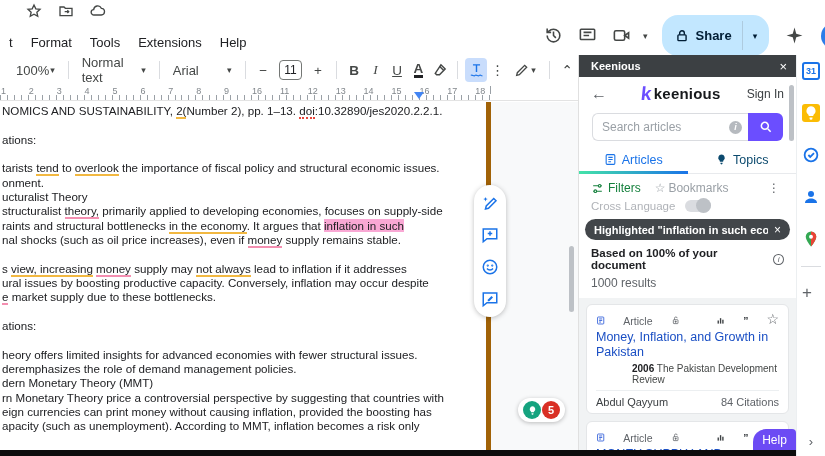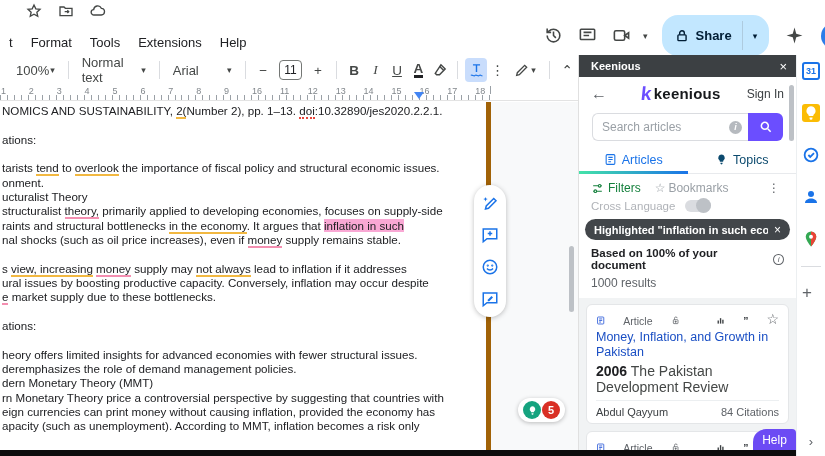--- a/index.html
+++ b/index.html
@@ -129,21 +129,21 @@
     font-size:8px; font-weight:400; display:flex; align-items:center; justify-content:center; font-style:italic; }
   .kn-count { padding:5px 12px 8px 12px; font-size:12px; color:#5f6368; }
   .kn-results { background:#f1f3f4; padding:6px 7px 0 7px; height:100%; }
   .kn-card { background:#fff; border:1px solid #e4e6e8; border-radius:6px; padding:6px 9px 5px 9px; margin-bottom:7px; }
   .card-head { display:flex; align-items:flex-end; gap:18px; color:#5f6368; font-size:10.5px; }
   .card-head svg { width:13px; height:13px; }
   .doc-ic { color:#1c4fd6; }
   .card-head .spacer { flex:1; }
   .card-head .metric { color:#3c4043; }
   .card-title { color:#1a4fc4; font-size:12.5px; line-height:15px; margin-top:3px; }
-  .card-meta { font-size:14px; color:#444746; margin-top:3px; }
+  .card-meta { font-size:10px; color:#444746; margin-top:3px;margin-left:36px; }
   .card-meta b { color:#202124; }
   .card-foot { display:flex; justify-content:space-between; border-top:1px solid #eceff1; margin-top:5px;
     padding-top:5px; font-size:11px; color:#3c4043; }
   .card-foot .cites { color:#5f6368; }
 
   .sb-scrollbar { position:absolute; right:2px; top:30px; width:5px; height:56px; background:#bdc1c6; border-radius:3px; }
   .help-btn { position:absolute; right:0px; bottom:5px; width:43px; height:22px; background:#6c4bf4; color:#fff;
     font-size:12px; font-weight:500; display:flex; align-items:center; justify-content:center;
     border-radius:13px 4px 0 0; }
 
@@ -327,21 +327,21 @@
           <div class="doc-line"><span>s </span><span class="seg-orange">view, increasing</span><span> </span><span class="seg-pink">money</span><span> supply may </span><span class="seg-orange">not always</span><span> lead to inflation if it addresses</span></div>
           <div class="doc-line"><span>ural issues by boosting productive capacity. Conversely, inflation may occur despite</span></div>
           <div class="doc-line"><span class="seg-pink">e</span><span> market supply due to these bottlenecks.</span></div>
           <div class="doc-line"></div>
           <div class="doc-line"><span>ations:</span></div>
           <div class="doc-line"></div>
           <div class="doc-line"><span>heory offers limited insights for advanced economies with fewer structural issues.</span></div>
           <div class="doc-line"><span>deremphasizes the role of demand management policies.</span></div>
           <div class="doc-line"><span>dern Monetary Theory (MMT)</span></div>
           <div class="doc-line"><span>rn Monetary Theory price a controversial perspective by suggesting that countries with</span></div>
-          <div class="doc-line"><span>eign currencies can print money without causing inflation, provided the economy has</span></div>
+          <div class="doc-line"><span>eign currencies can print money without causing inflation, provided the boosting has</span></div>
           <div class="doc-line"><span>apacity (such as unemployment). According to MMT, inflation becomes a risk only</span></div>
         </div>
     </div>
   </div>
 
   <div class="doc-scrollbar"></div>
 
   <div class="float-pill">
     <span class="fp-icon">
       <svg viewBox="0 0 24 24" fill="none" stroke="currentColor" stroke-width="2">

